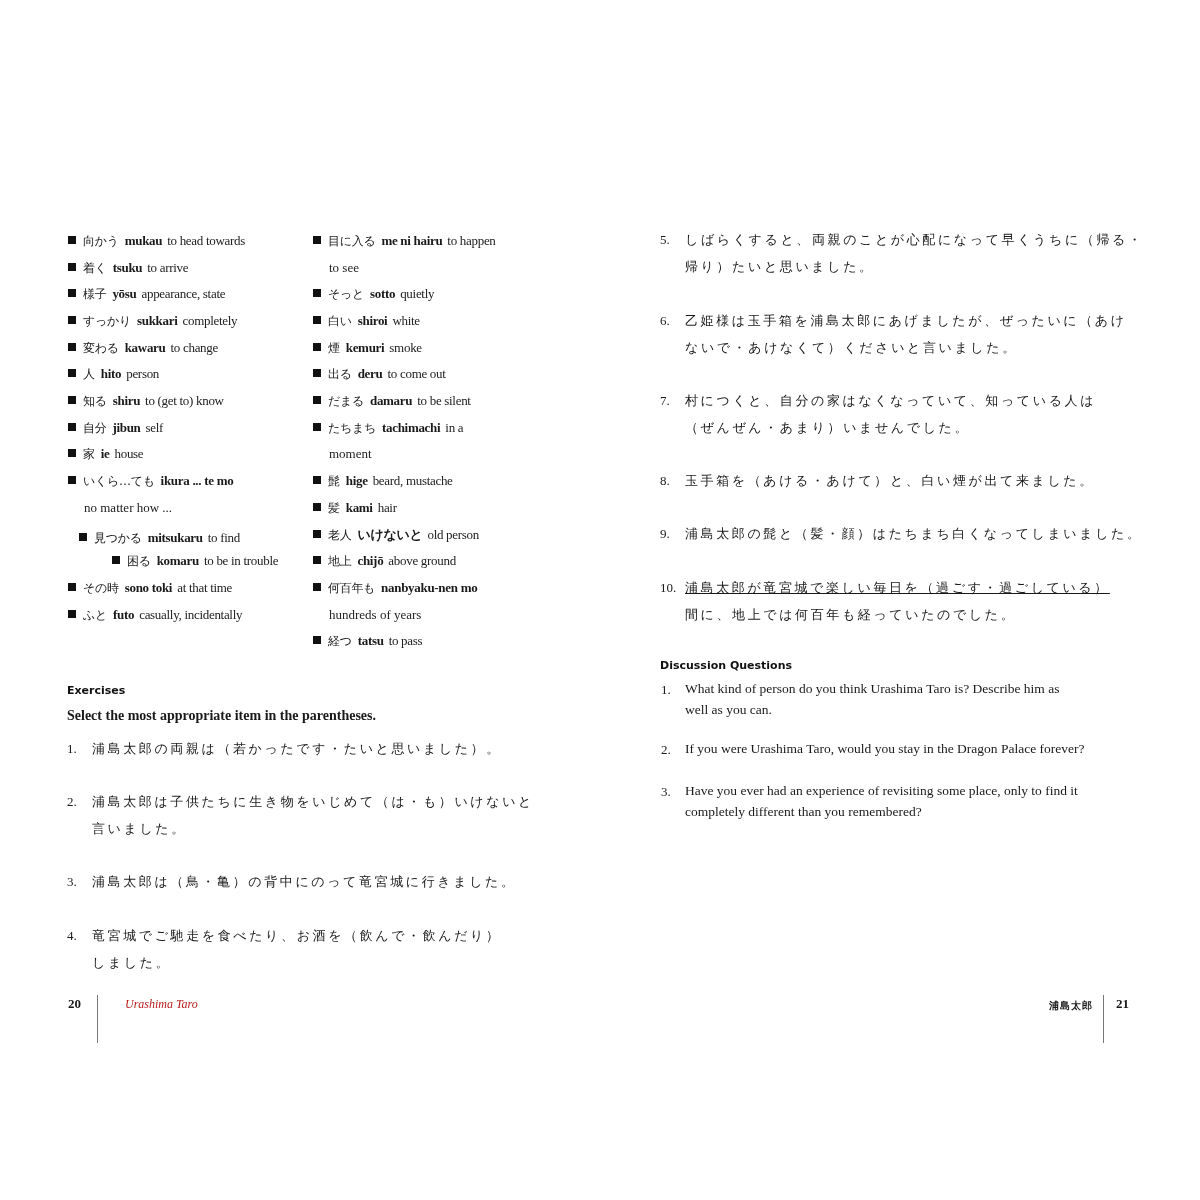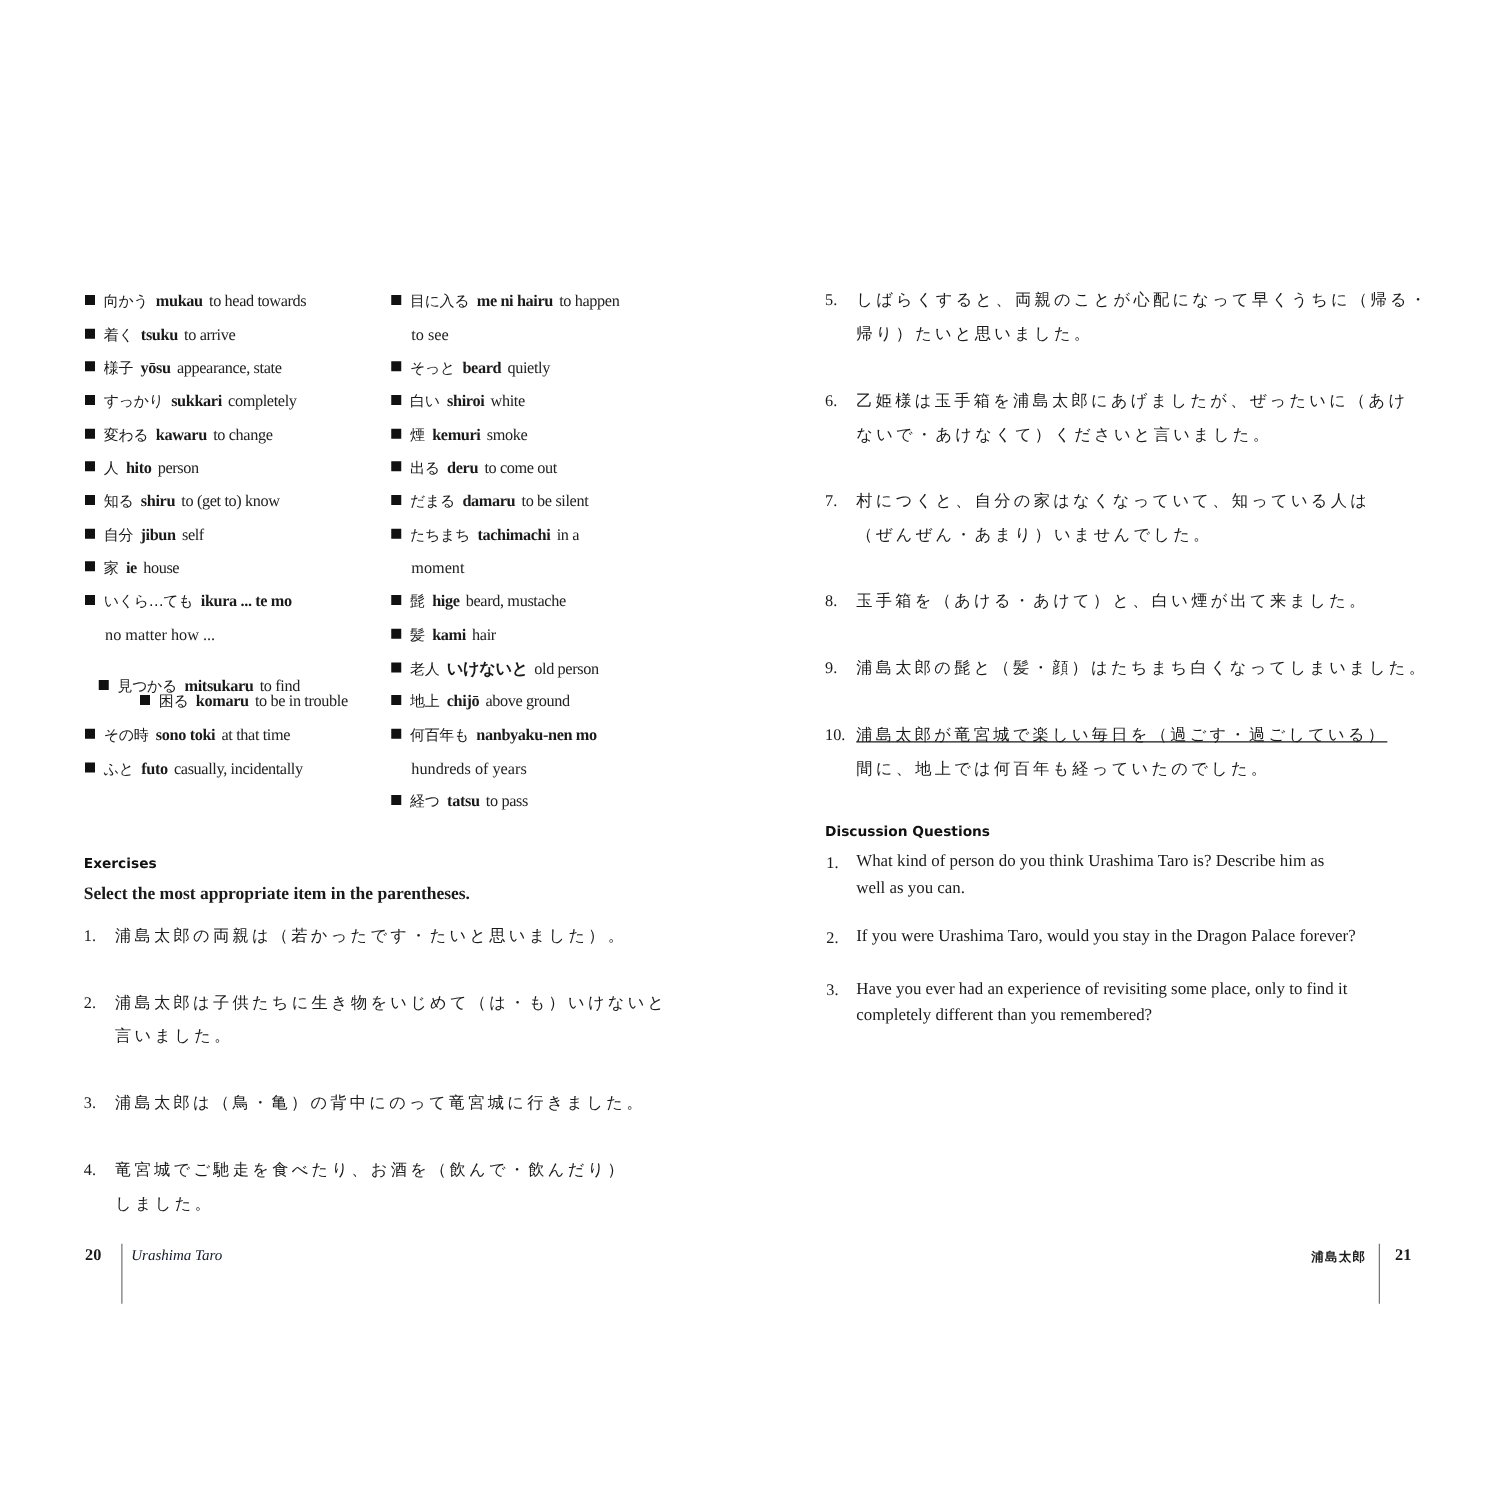--- a/index.html
+++ b/index.html
@@ -18,49 +18,49 @@
   .jp { font-family: "DejaVu Sans", sans-serif; font-size: 12px; margin-right: 6px; }
   .romaji { font-family: "Liberation Serif", serif; font-weight: bold; font-size: 13px; margin-right: 5px; }
   .gloss { font-family: "Liberation Serif", serif; font-size: 13px; color: #222; }
   .cont { position: absolute; font-family: "Liberation Serif", serif; font-size: 13px; color: #222; white-space: nowrap; }
   .heading { position: absolute; font-family: "DejaVu Sans", sans-serif; font-weight: bold; font-size: 11px; color: #111; }
   .instr { position: absolute; font-family: "Liberation Serif", serif; font-size: 14px; color: #1a1a1a; white-space: nowrap; font-weight: bold; }
   .ex-num { position: absolute; font-family: "Liberation Serif", serif; font-size: 13px; }
   .ex-line { position: absolute; font-family: "DejaVu Sans", sans-serif; font-size: 13px; letter-spacing: 2.6px; white-space: nowrap; color: #1a1a1a; }
   .dq-line { position: absolute; font-family: "Liberation Serif", serif; font-size: 13.5px; white-space: nowrap; color: #1a1a1a; }
   .footer-num { position: absolute; font-family: "Liberation Serif", serif; font-weight: bold; font-size: 13px; }
-  .footer-title { position: absolute; font-family: "Liberation Serif", serif; font-style: italic; font-size: 12px; color: #0f172a; }
+  .footer-title { position: absolute; font-family: "Liberation Serif", serif; font-style: italic; font-size: 12px; color: #b91c1c; margin-left: 20px; }
   .footer-jp { position: absolute; font-family: "DejaVu Sans", sans-serif; font-weight: bold; font-size: 10px; letter-spacing: 1px; }
   .vline { position: absolute; width: 1px; background: #777; }
 </style>
 </head>
 <body>
 
 <div>
   <div class="vocab-item" style="left:68px; top:233px;"><span class="bullet"></span><span class="jp">向かう</span><span class="romaji">mukau</span><span class="gloss">to head towards</span></div>
   <div class="vocab-item" style="left:68px; top:260px;"><span class="bullet"></span><span class="jp">着く</span><span class="romaji">tsuku</span><span class="gloss">to arrive</span></div>
   <div class="vocab-item" style="left:68px; top:286px;"><span class="bullet"></span><span class="jp">様子</span><span class="romaji">yōsu</span><span class="gloss">appearance, state</span></div>
   <div class="vocab-item" style="left:68px; top:313px;"><span class="bullet"></span><span class="jp">すっかり</span><span class="romaji">sukkari</span><span class="gloss">completely</span></div>
   <div class="vocab-item" style="left:68px; top:340px;"><span class="bullet"></span><span class="jp">変わる</span><span class="romaji">kawaru</span><span class="gloss">to change</span></div>
   <div class="vocab-item" style="left:68px; top:366px;"><span class="bullet"></span><span class="jp">人</span><span class="romaji">hito</span><span class="gloss">person</span></div>
   <div class="vocab-item" style="left:68px; top:393px;"><span class="bullet"></span><span class="jp">知る</span><span class="romaji">shiru</span><span class="gloss">to (get to) know</span></div>
   <div class="vocab-item" style="left:68px; top:420px;"><span class="bullet"></span><span class="jp">自分</span><span class="romaji">jibun</span><span class="gloss">self</span></div>
   <div class="vocab-item" style="left:68px; top:446px;text-align:center;"><span class="bullet"></span><span class="jp">家</span><span class="romaji">ie</span><span class="gloss">house</span></div>
   <div class="vocab-item" style="left:68px; top:473px;"><span class="bullet"></span><span class="jp">いくら…ても</span><span class="romaji">ikura ... te mo</span><span class="gloss"></span></div>
   <div class="cont" style="left:84px; top:500px;">no matter how ...</div>
-  <div class="vocab-item" style="left:68px; top:541px;padding-left:11px;"><span class="bullet"></span><span class="jp">見つかる</span><span class="romaji">mitsukaru</span><span class="gloss">to find</span></div>
+  <div class="vocab-item" style="left:68px; top:530px;padding-left:11px;"><span class="bullet"></span><span class="jp">見つかる</span><span class="romaji">mitsukaru</span><span class="gloss">to find</span></div>
   <div class="vocab-item" style="left:68px; top:553px;padding-left:44px;"><span class="bullet"></span><span class="jp">困る</span><span class="romaji">komaru</span><span class="gloss">to be in trouble</span></div>
   <div class="vocab-item" style="left:68px; top:580px;text-align:right;"><span class="bullet"></span><span class="jp">その時</span><span class="romaji">sono toki</span><span class="gloss">at that time</span></div>
   <div class="vocab-item" style="left:68px; top:607px;"><span class="bullet"></span><span class="jp">ふと</span><span class="romaji">futo</span><span class="gloss">casually, incidentally</span></div>
 </div>
 
 <div>
   <div class="vocab-item" style="left:313px; top:233px;"><span class="bullet"></span><span class="jp">目に入る</span><span class="romaji">me ni hairu</span><span class="gloss">to happen</span></div>
   <div class="cont" style="left:329px; top:260px;">to see</div>
-  <div class="vocab-item" style="left:313px; top:286px;"><span class="bullet"></span><span class="jp">そっと</span><span class="romaji">beard</span><span class="gloss">quietly</span></div>
+  <div class="vocab-item" style="left:313px; top:286px;"><span class="bullet"></span><span class="jp">そっと</span><span class="romaji">sotto</span><span class="gloss">quietly</span></div>
   <div class="vocab-item" style="left:313px; top:313px;"><span class="bullet"></span><span class="jp">白い</span><span class="romaji">shiroi</span><span class="gloss">white</span></div>
   <div class="vocab-item" style="left:313px; top:340px;"><span class="bullet"></span><span class="jp">煙</span><span class="romaji">kemuri</span><span class="gloss">smoke</span></div>
   <div class="vocab-item" style="left:313px; top:366px;"><span class="bullet"></span><span class="jp">出る</span><span class="romaji">deru</span><span class="gloss">to come out</span></div>
   <div class="vocab-item" style="left:313px; top:393px;"><span class="bullet"></span><span class="jp">だまる</span><span class="romaji">damaru</span><span class="gloss">to be silent</span></div>
   <div class="vocab-item" style="left:313px; top:420px;"><span class="bullet"></span><span class="jp">たちまち</span><span class="romaji">tachimachi</span><span class="gloss">in a</span></div>
   <div class="cont" style="left:329px; top:446px;">moment</div>
   <div class="vocab-item" style="left:313px; top:473px;"><span class="bullet"></span><span class="jp">髭</span><span class="romaji">hige</span><span class="gloss">beard, mustache</span></div>
   <div class="vocab-item" style="left:313px; top:500px;"><span class="bullet"></span><span class="jp">髪</span><span class="romaji">kami</span><span class="gloss">hair</span></div>
   <div class="vocab-item" style="left:313px; top:527px;"><span class="bullet"></span><span class="jp">老人</span><span class="romaji">いけないと</span><span class="gloss">old person</span></div>
   <div class="vocab-item" style="left:313px; top:553px;"><span class="bullet"></span><span class="jp">地上</span><span class="romaji">chijō</span><span class="gloss">above ground</span></div>

